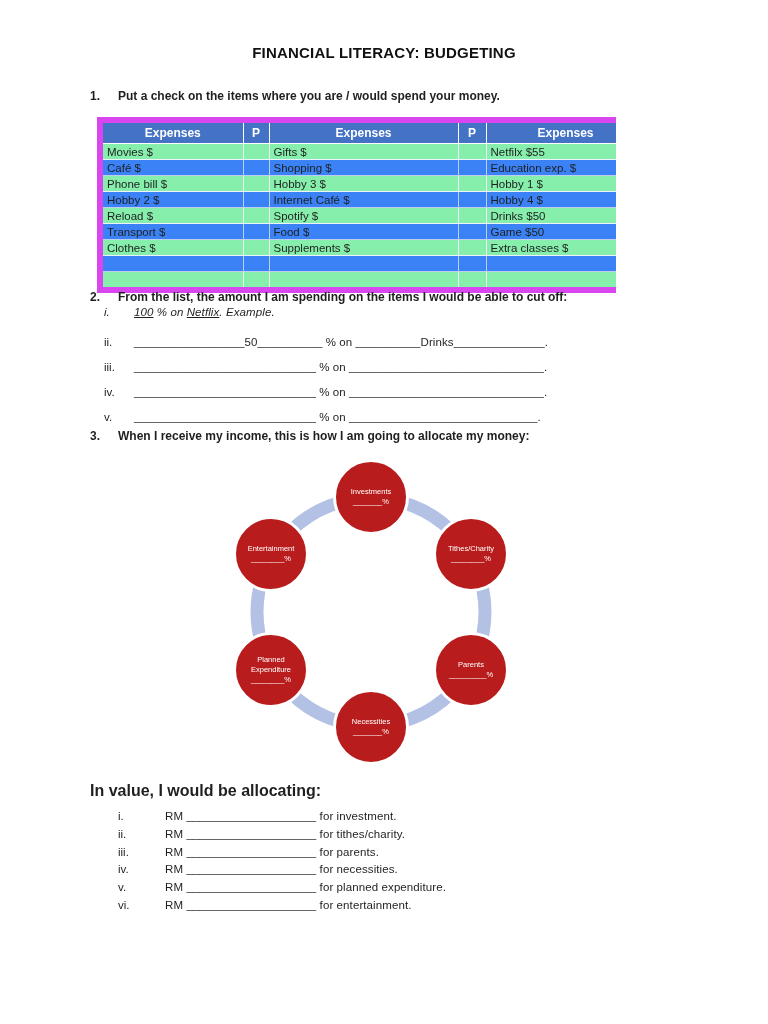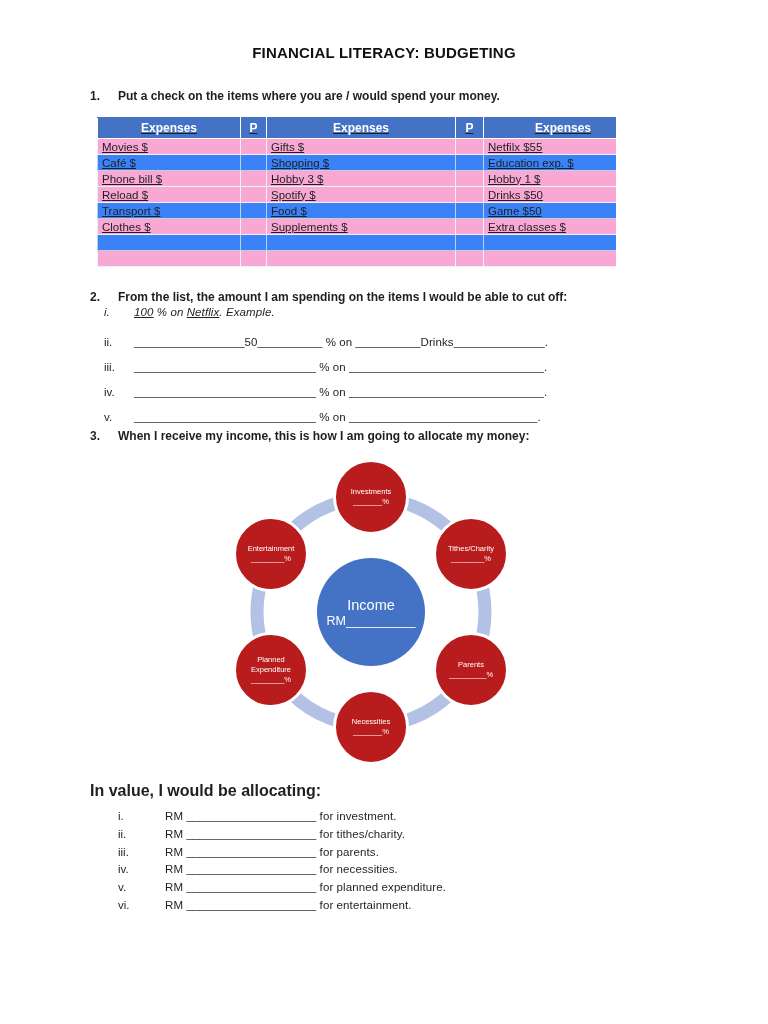--- a/index.html
+++ b/index.html
@@ -13,23 +13,23 @@
   
   .qhead{position:absolute;left:90px;font-size:12px;font-weight:bold;white-space:nowrap;}
   .qnum{display:inline-block;width:28px;}
   
   table.exp{position:absolute;left:97px;top:117px;width:578px;border-collapse:collapse;
     table-layout:fixed;font-size:11.5px;}
   table.exp th{background:#4472c4;color:#fff;font-weight:bold;font-size:12px;height:20px;
     text-align:center;border:1px solid #ffffff;border-top:1px solid #4472c4;padding:0;}
   table.exp td{height:15px;padding:0 2px 0 4px;border:1px solid #becfec;overflow:hidden;
     white-space:nowrap;}
-  table.exp tr.band td{background:#f9a8d4;border-color:#eef3fb;}
+  table.exp tr.band td{background:#86efac;border-color:#eef3fb;}
   table.exp tr.plain td{background:#3b82f6;}
-  table.exp{border:1px solid #d946ef;text-decoration:underline;}
+  table.exp{border:6px solid #d946ef;}
   
   .q2list{position:absolute;left:104px;top:304px;font-size:11.5px;}
   .q2row{display:flex;line-height:16px;}
   .q2row .rn{width:30px;flex:0 0 30px;}
   .q2row.example{font-style:italic;margin-bottom:14px;}
   .q2row.r2{margin-bottom:9px;}
   .u{text-decoration:underline;}
   .q2txt{white-space:nowrap;letter-spacing:.1px;}
   
   .diagram{position:absolute;left:0;top:450px;width:768px;height:330px;}
@@ -105,20 +105,28 @@
         <td></td>
       </tr>
       <tr class="band">
         <td>Phone bill $</td>
         <td></td>
         <td>Hobby 3 $</td>
         <td></td>
         <td>Hobby 1 $</td>
         <td></td>
       </tr>
+      <tr class="plain">
+        <td>Hobby 2 $</td>
+        <td></td>
+        <td>Internet Café $</td>
+        <td></td>
+        <td>Hobby 4 $</td>
+        <td></td>
+      </tr>
       <tr class="band">
         <td>Reload $</td>
         <td></td>
         <td>Spotify $</td>
         <td></td>
         <td>Drinks $50</td>
         <td></td>
       </tr>
       <tr class="plain">
         <td>Transport $</td>
@@ -207,24 +215,20 @@
       <span>_______%</span>
     </div>
     <div class="node n-planned">
       <span class="nlabel">Planned Expenditure</span>
       <span>________%</span>
     </div>
     <div class="node n-entertainment">
       <span class="nlabel">Entertainment</span>
       <span>________%</span>
     </div>
-    <div class="center-circle">
-      <span class="c1">Income</span>
-      <span class="c2">RM__________</span>
-    </div>
   </div>
 
   <div class="alloc-head">In value, I would be allocating:</div>
 
   <div class="alloc">
     <div class="arow">
       <span class="rn">i.</span>
       <span class="atxt">RM ____________________ for investment.</span>
     </div>
     <div class="arow">

